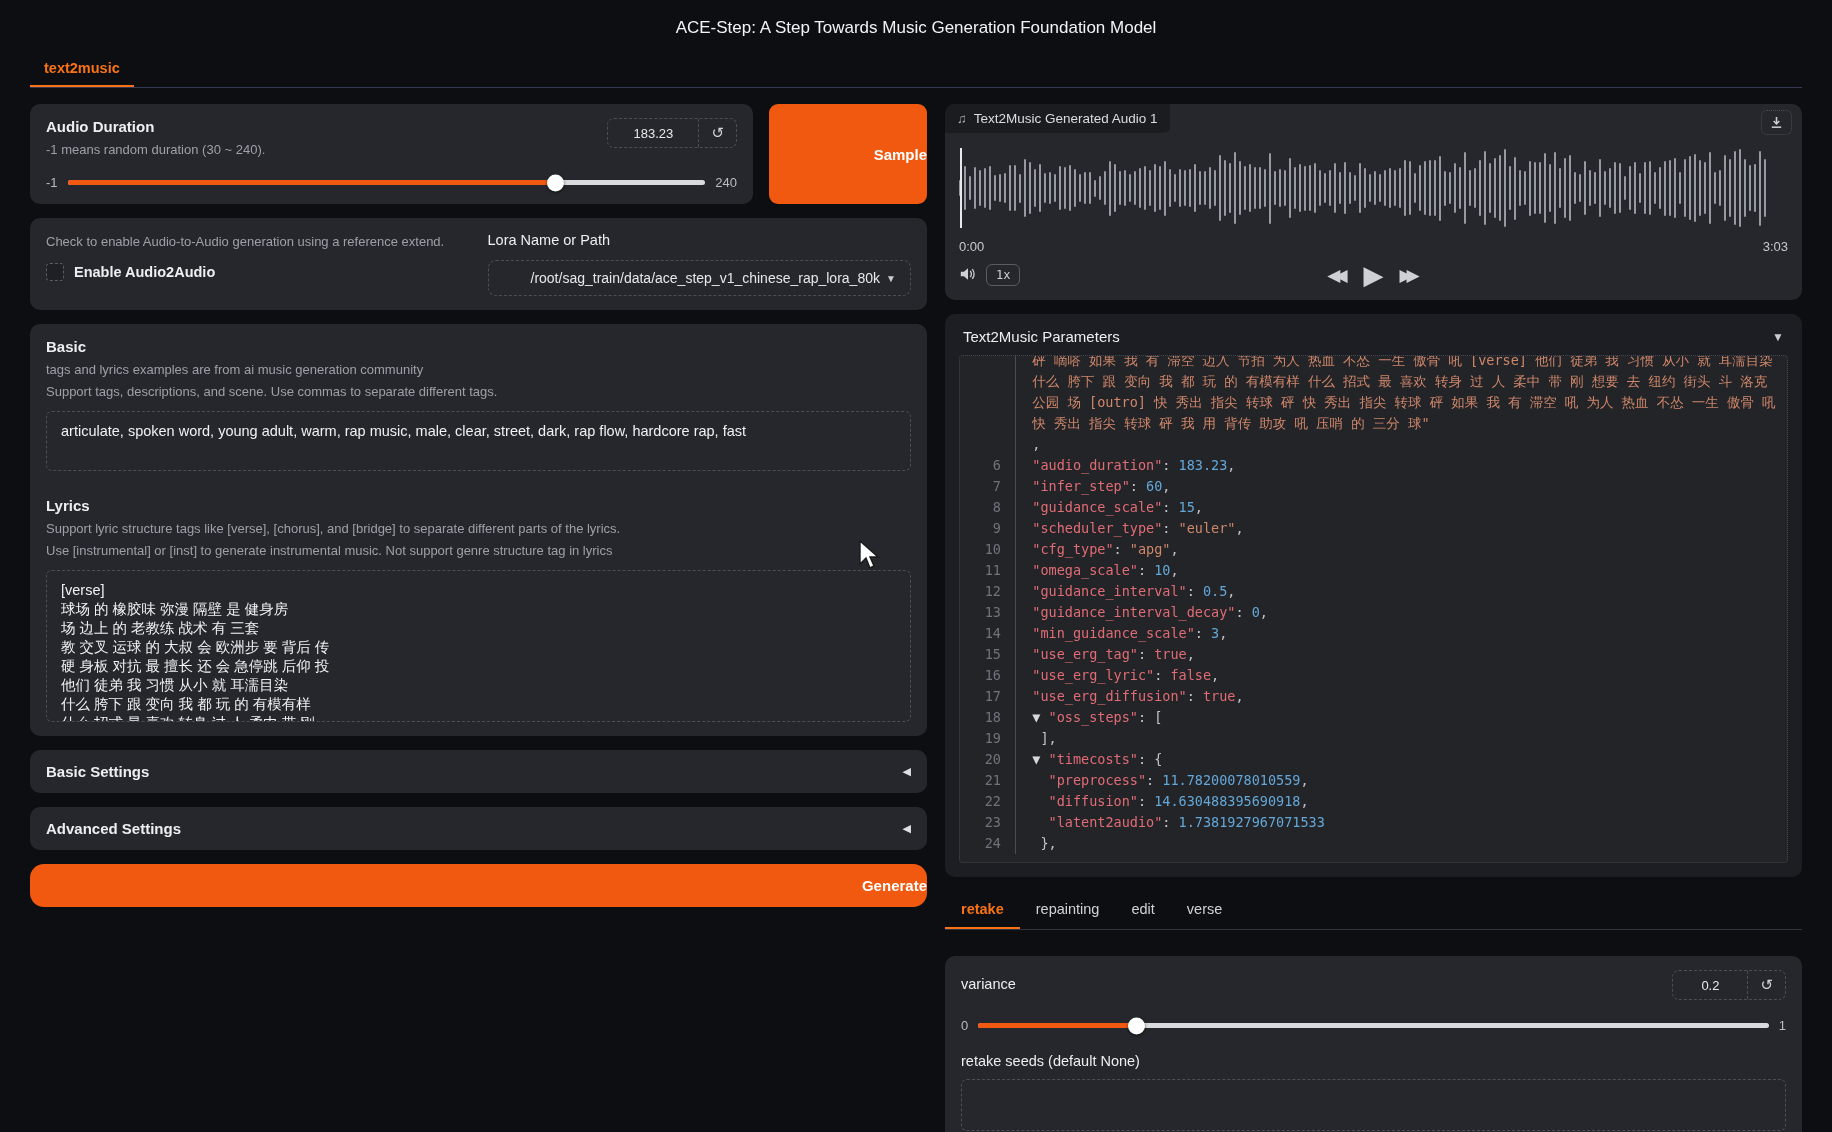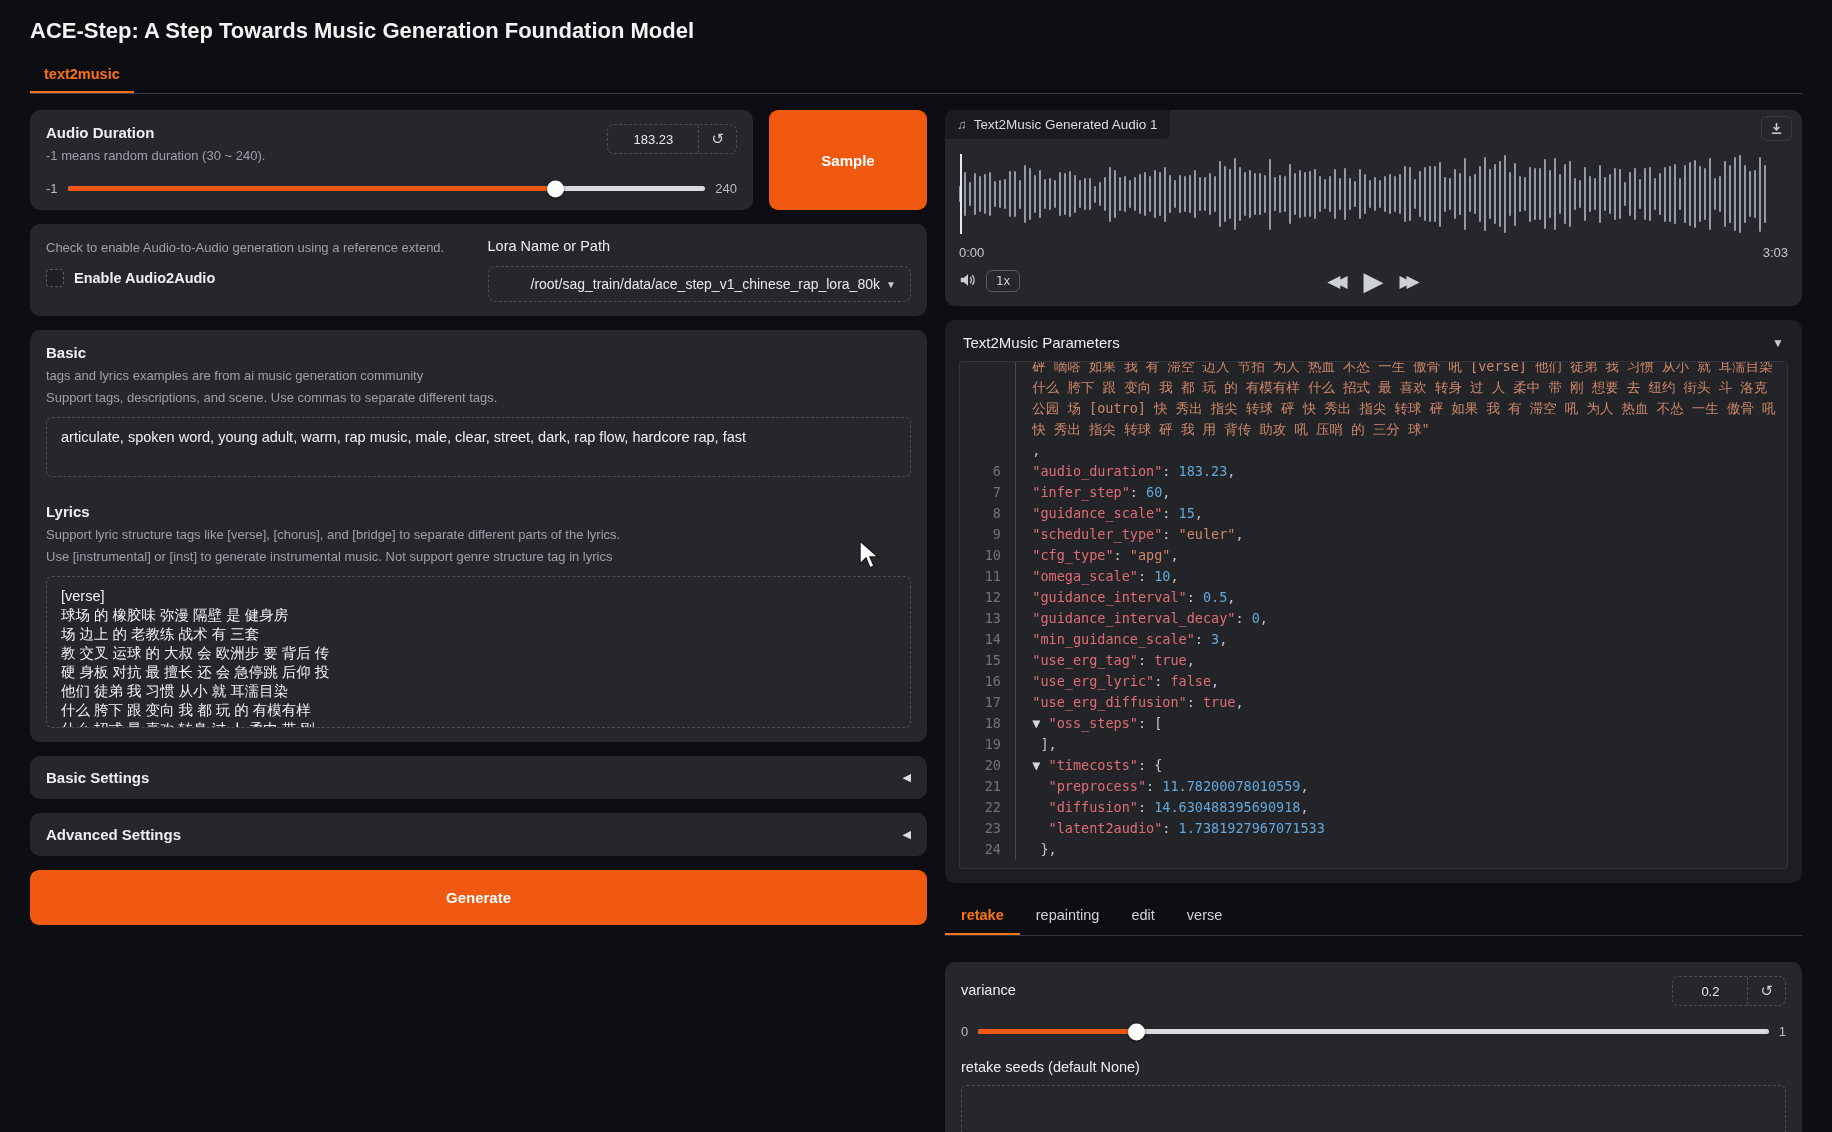--- a/index.html
+++ b/index.html
@@ -3,21 +3,21 @@
 <meta charset="utf-8">
 <style>
   * { box-sizing: border-box; margin: 0; padding: 0; }
   html,body { width:1832px; height:1132px; overflow:hidden; }
   body {
     background:#0d0e11;
     font-family:"Liberation Sans", sans-serif;
     color:#e7e8ea;
   }
   .page { padding:0 30px; }
-  .app-title { font-size:22px; font-weight:bold; padding:18px 0 14px; color:#f2f3f5; }
+  .app-title { text-align:center; font-size:17px; font-weight:normal; padding:18px 0 14px; color:#f2f3f5; }
   .main-tabbar { border-bottom:1px solid #343850; padding:0; margin-bottom:16px; }
   .main-tab { display:inline-block; background:none; border:none; color:#f97316; font-size:14.5px; font-weight:600; padding:8px 14px 9px; border-bottom:2px solid #f97316; cursor:pointer; font-family:inherit; }
   .cols { display:grid; grid-template-columns: 897px 1fr; gap:18px; align-items:start; }
   .col { display:flex; flex-direction:column; gap:14px; }
 
   .panel { background:#26272c; border-radius:10px; padding:14px 16px; }
   .lbl { font-size:15px; font-weight:600; color:#eceef0; }
   .desc { font-size:13px; color:#9da0a8; margin-top:7px; }
 
   
@@ -25,42 +25,42 @@
   .dur-panel { flex:1; }
   .dur-head { display:flex; justify-content:space-between; align-items:flex-start; }
   .numwrap { display:flex; border:1px dashed #4c4e57; border-radius:7px; overflow:hidden; }
   .numbox { padding:5px 16px; font-size:13px; color:#e7e8ea; background:transparent; border:none; width:90px; text-align:center; font-family:inherit; }
   .resetbtn { padding:5px 12px; border:none; border-left:1px dashed #4c4e57; background:transparent; color:#cfd1d6; font-size:15px; cursor:pointer; }
   .slider-row { display:flex; align-items:center; gap:10px; margin-top:18px; }
   .slider-min,.slider-max { font-size:13px; color:#b9bcc3; }
   .track { position:relative; flex:1; height:5px; border-radius:4px; background:#d9dadd; cursor:pointer; }
   .fill { position:absolute; left:0; top:0; height:100%; border-radius:4px; background:#f0590f; }
   .handle { position:absolute; top:50%; transform:translateY(-50%); width:17px; height:17px; border-radius:50%; background:#ffffff; box-shadow:0 1px 3px rgba(0,0,0,.6); cursor:grab; }
-  .btn-primary { background:#f0590f; color:#fff; font-weight:700; font-size:15px; border:none; border-radius:9px; cursor:pointer; font-family:inherit; }
+  .btn-primary { background:#f0590f; color:#fff; font-weight:700; font-size:15px; border:none; border-radius:9px; cursor:pointer; font-family:inherit;text-align:right; }
   .sample-btn { width:158px; min-height:100%; }
 
   
   .a2a { display:grid; grid-template-columns:1fr 1fr; gap:18px; }
   .check-row { display:flex; align-items:center; gap:10px; margin-top:14px; }
   .checkbox { width:18px; height:18px; border:1px dashed #5a5c66; border-radius:4px; background:#1f2025; cursor:pointer; }
   .check-label { font-size:14.5px; font-weight:600; color:#eceef0; }
   .dropdown { margin-top:12px; display:flex; align-items:center; justify-content:space-between; border:1px dashed #4c4e57; border-radius:8px; padding:9px 14px; cursor:pointer; }
   .dropdown-value { font-size:14px; color:#e7e8ea;margin-left:28px; }
   .dd-arrow { font-size:10px; color:#c9cbd0; }
 
   
   .textbox { margin-top:12px; border:1px dashed #4c4e57; border-radius:6px; padding:10px 14px; font-size:14.5px; line-height:19px; color:#f0f1f3; background:transparent; white-space:pre-line; }
   .tags-box { height:60px; }
   .lyrics-box { height:152px; overflow:hidden; }
   .section-gap { margin-top:26px; }
 
   .accordion { display:flex; justify-content:space-between; align-items:center; padding:13px 16px; cursor:pointer; }
   .acc-arrow { font-size:11px; color:#dfe0e3; }
 
-  .gen-btn { width:100%; padding:19px 0; }
+  .gen-btn { width:100%; padding:13px 0;border-radius:14px; }
 
   
   .player { padding:0 0 12px; }
   .player-head { display:flex; justify-content:space-between; align-items:flex-start; padding:0 10px 0 0; }
   .player-tab { display:flex; align-items:center; gap:7px; background:#1b1c20; border-radius:10px 0 6px 0; padding:7px 12px; }
   .player-tab-label { font-size:13.5px; color:#dcdde0; }
   .icon-note { color:#a7aab2; font-size:13px; }
   .dl-btn { margin-top:6px; border:1px dotted #4c4e57; background:transparent; border-radius:6px; padding:4px 7px; cursor:pointer; line-height:0; }
   .waveform { position:relative; display:flex; align-items:center; gap:3px; height:86px; margin:10px 14px 0; overflow:hidden; }
   .wbar { width:2px; background:#9599a2; border-radius:1px; flex:0 0 auto; }

